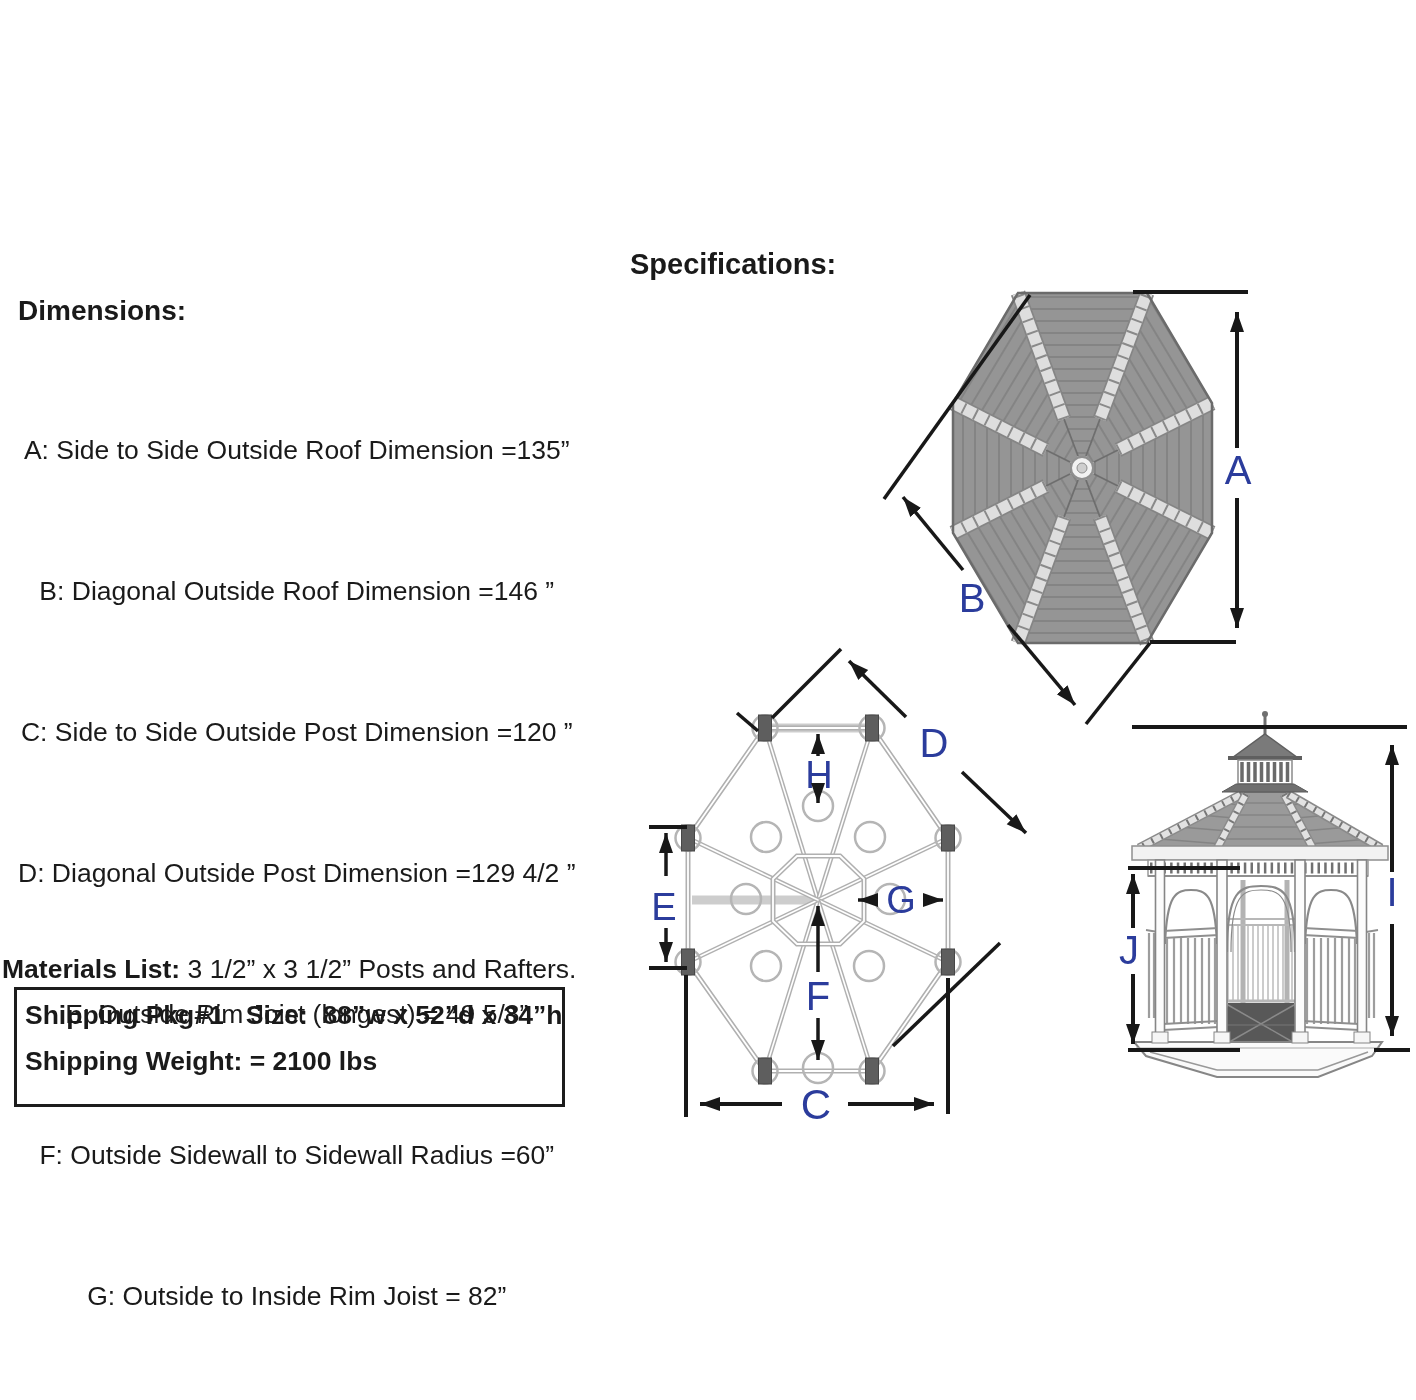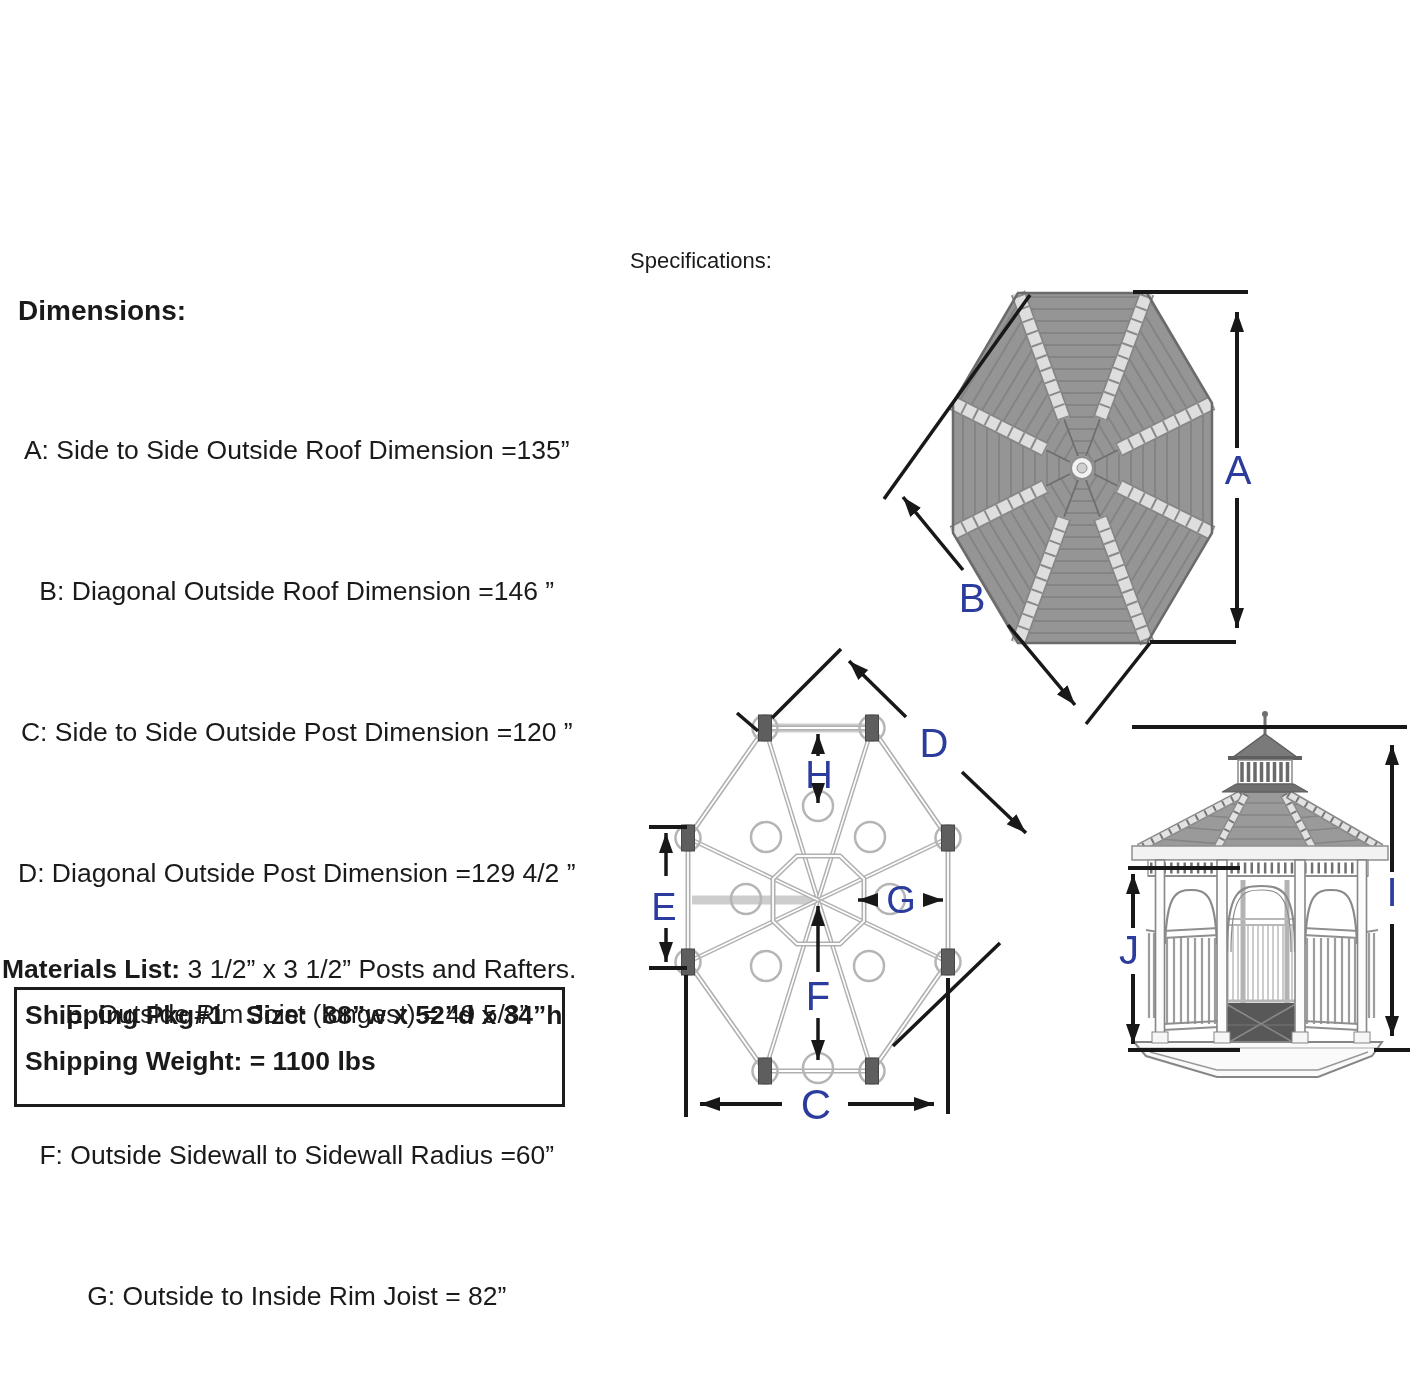--- a/index.html
+++ b/index.html
@@ -1,20 +1,20 @@
 <!DOCTYPE html>
 <html><head>
 <meta charset="utf-8">
 <style>
   html,body{margin:0;padding:0;background:#fff;}
   #canvas{position:relative;width:1416px;height:1400px;background:#fff;overflow:hidden;
           font-family:"Liberation Sans",sans-serif;color:#1a1a1a;}
   .abs{position:absolute;}
   .h1{font-size:28px;font-weight:bold;}
-  .h2{font-size:22px;font-weight:normal;}
+  .h2{font-size:29px;font-weight:bold;}
   .list{font-size:26.5px;line-height:47px;white-space:pre;}
   .list .li{height:47px;text-align:center;}
   .mat{font-size:26.5px;line-height:47px;white-space:pre;}
   .mat b{font-weight:bold;}
   .shipbox{border:3.5px solid #1c1c1c;box-sizing:border-box;padding:2px 0 0 8px;}
   .shipbox .row{font-size:26.5px;font-weight:bold;line-height:46px;white-space:pre;}
   svg{position:absolute;overflow:visible;}
   svg text{font-family:"Liberation Sans",sans-serif;}
   .dl{fill:#2b3c9c;font-size:40px;text-anchor:middle;}
   .dl38{fill:#2b3c9c;font-size:38px;text-anchor:middle;}
@@ -77,21 +77,21 @@
     
     
   </div>
 
   <div class="abs mat" style="left:2px;top:852px;">
     <div><b>Materials List:</b><span> 3 1/2” x 3 1/2” Posts and Rafters.</span></div>
   </div>
 
   <div class="abs shipbox" style="left:14px;top:987px;width:551px;height:120px;">
     <div class="row">Shipping Pkg#1   Size:  88”w x 52”d x 34”h</div>
-    <div class="row">Shipping Weight: = 1100 lbs</div>
+    <div class="row">Shipping Weight: = 2100 lbs</div>
   </div>
 
   <div class="abs h2" style="left:630px;top:248px;">Specifications:</div>
 
   <svg class="abs" style="left:855px;top:265px;" width="410" height="475" viewBox="855 265 410 475">
     <g>
       <polygon points="1018,293 1147,293 1082,468" fill="url(#p0)"></polygon>
       <polygon points="1018,643 1147,643 1082,468" fill="url(#p0)"></polygon>
       <polygon points="1212,403 1212,533 1082,468" fill="url(#p90)"></polygon>
       <polygon points="953,403 953,533 1082,468" fill="url(#p90)"></polygon>

